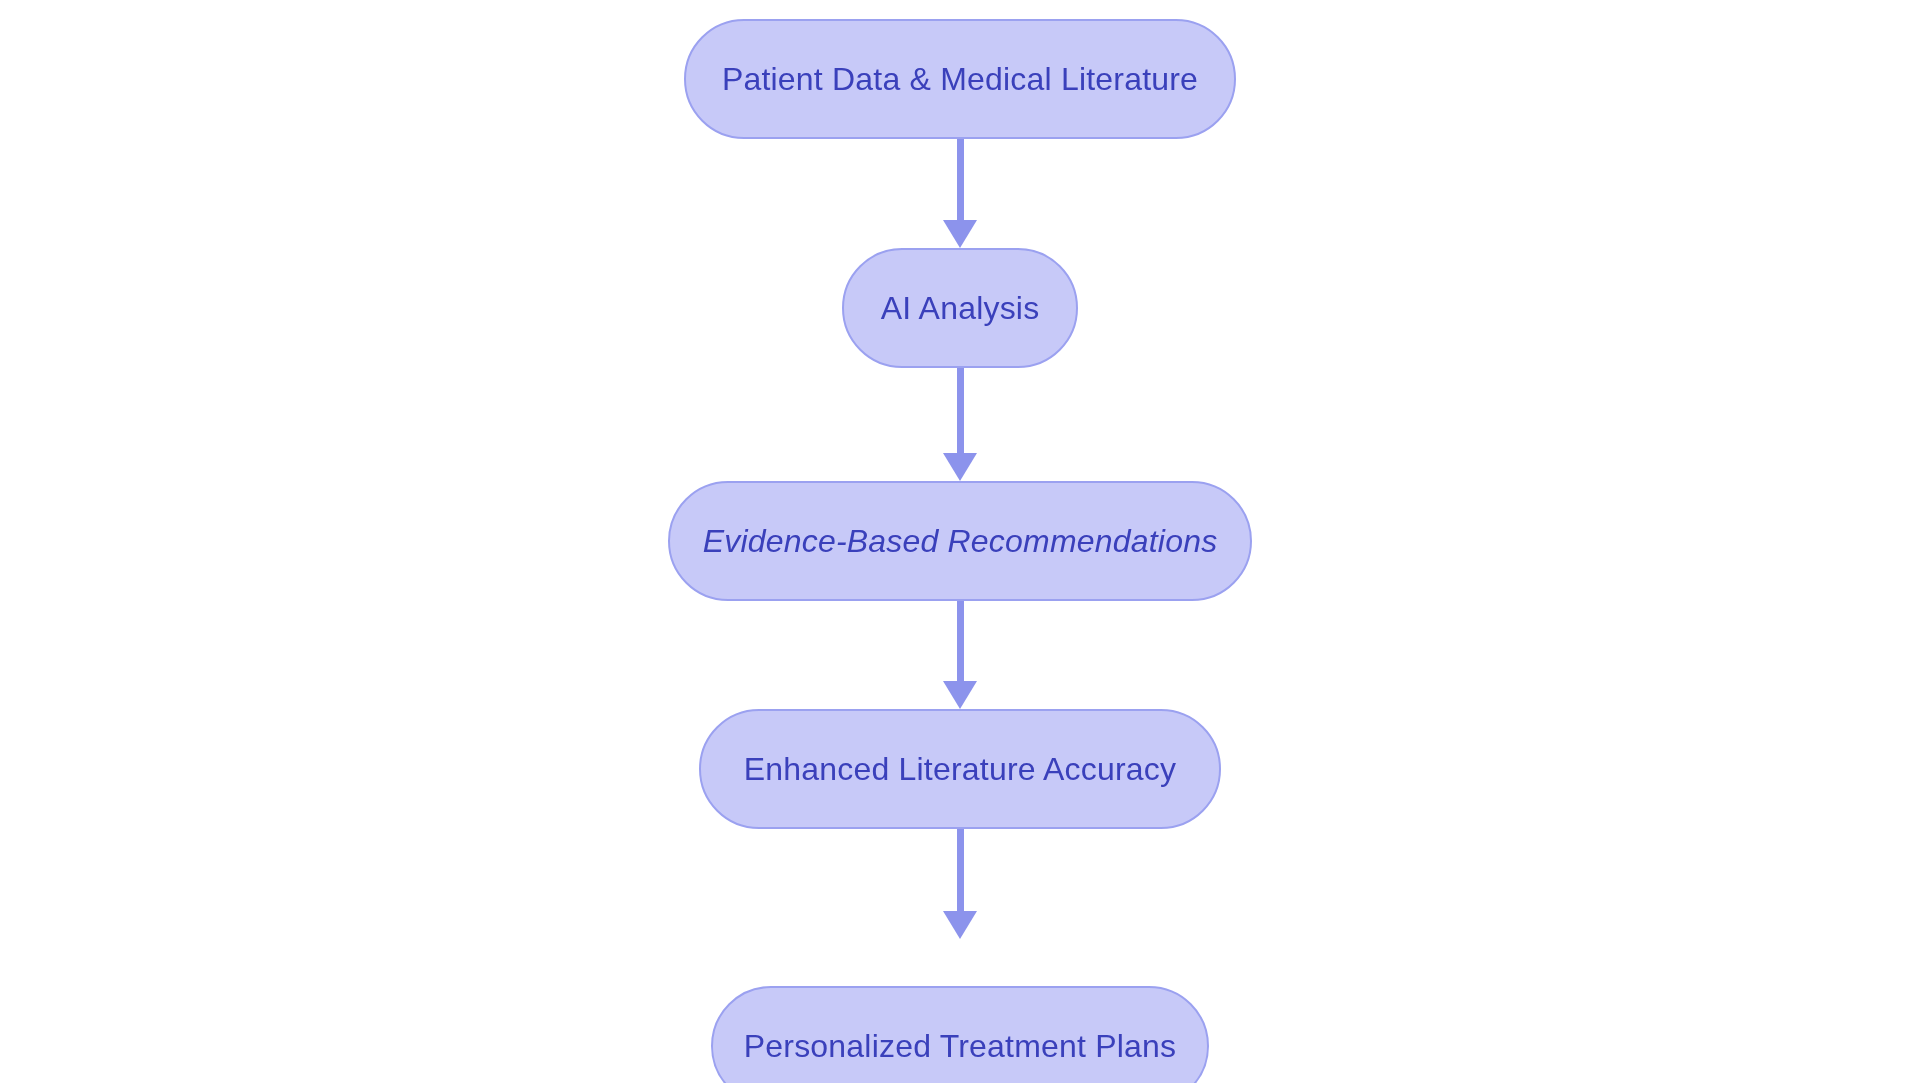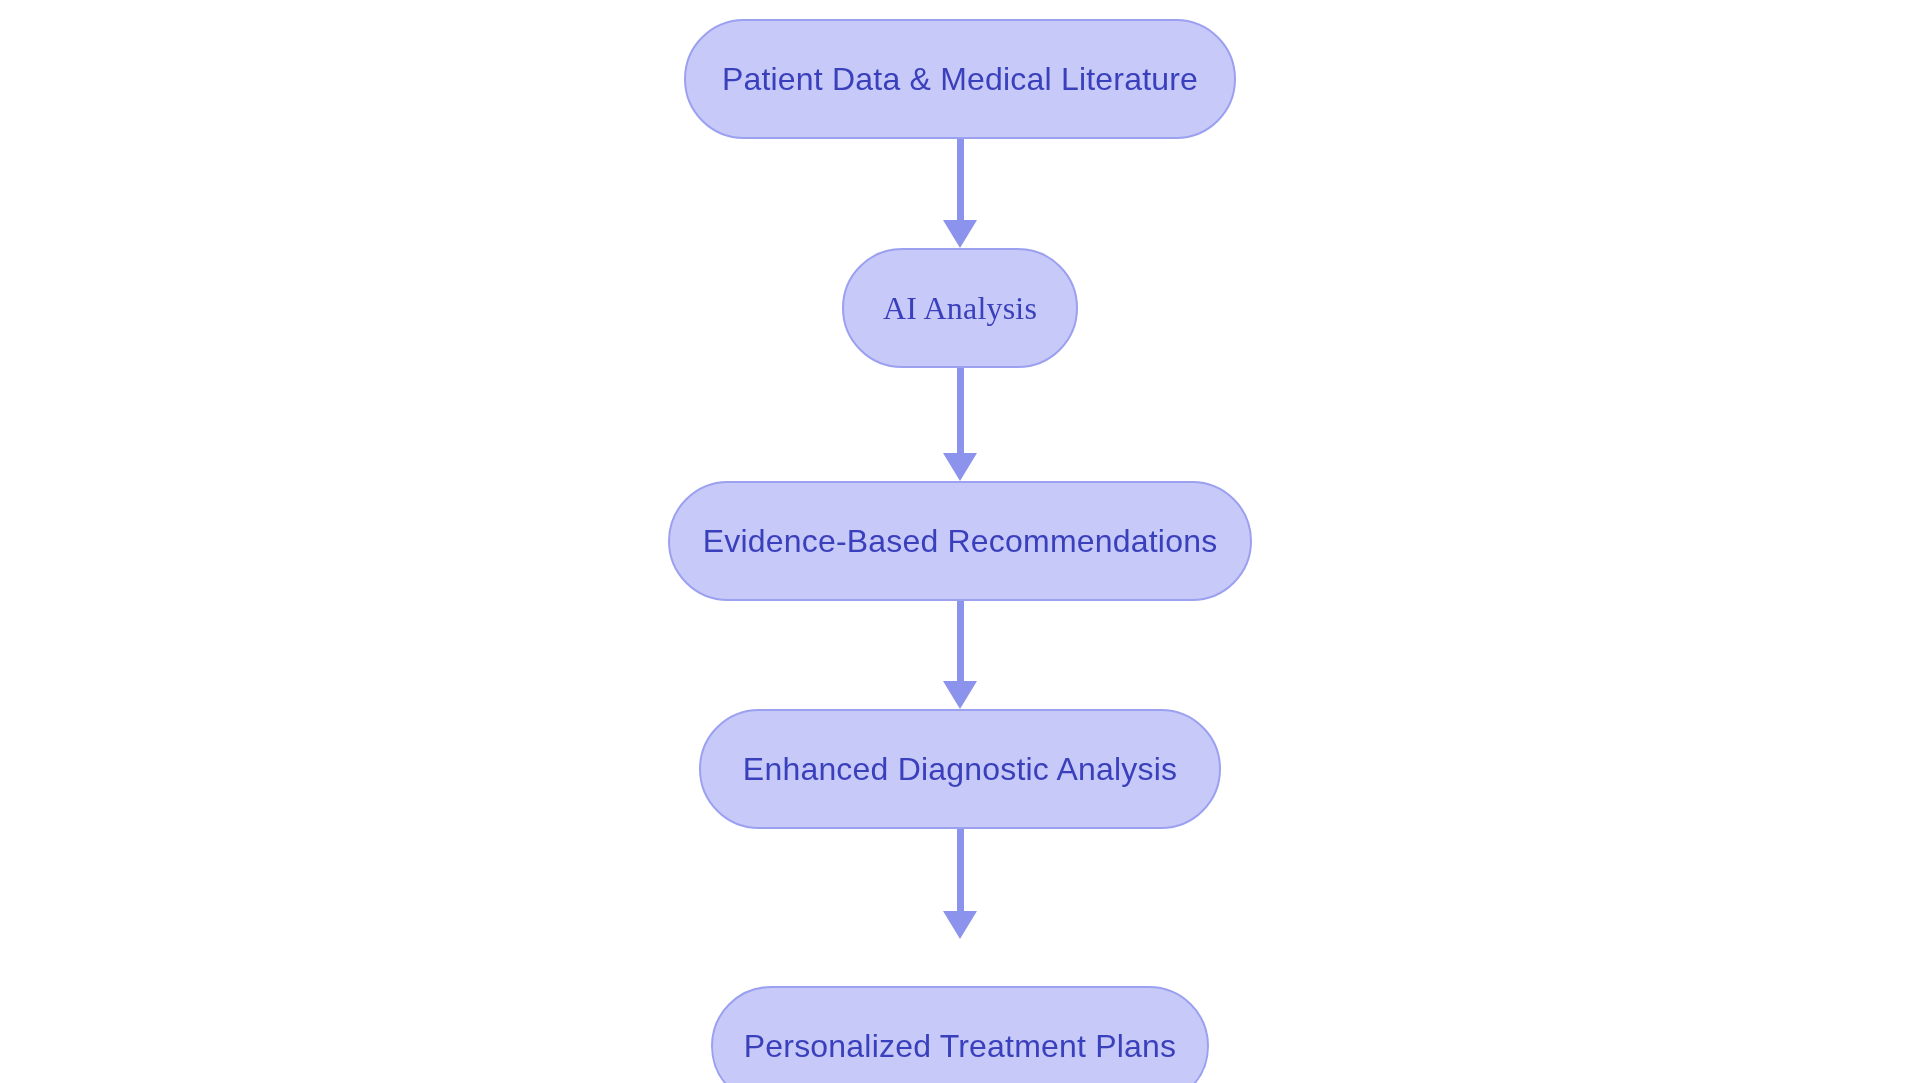--- a/index.html
+++ b/index.html
@@ -32,22 +32,22 @@
     border: 2px solid var(--node-border);
     border-radius: 61px;
     color: var(--node-text);
     font-size: 32px;
     font-weight: 400;
     letter-spacing: 0.2px;
     white-space: nowrap;
     text-align: center;
   }
   .n1 { left: 684px; top: 19px;  width: 552px; height: 120px; }
-  .n2 { left: 842px; top: 248px; width: 236px; height: 120px; font-family: Liberation Serif, serif; }
-  .n3 { left: 668px; top: 481px; width: 584px; height: 120px; }
+  .n2 { left: 842px; top: 248px; width: 236px; height: 120px; }
+  .n3 { left: 668px; top: 481px; width: 584px; height: 120px; font-style: italic; }
   .n4 { left: 699px; top: 709px; width: 522px; height: 120px; }
   .n5 { left: 711px; top: 986px; width: 498px; height: 120px; }
 
   .arrow {
     position: absolute;
     left: 943px;
     width: 34px;
     display: flex;
     flex-direction: column;
     align-items: center;
@@ -96,21 +96,21 @@
   <div class="node n3">
     <span>Evidence-Based Recommendations</span>
   </div>
 
   <div class="arrow a3">
     <div class="arrow-line"></div>
     <div class="arrow-head"></div>
   </div>
 
   <div class="node n4">
-    <span>Enhanced Diagnostic Analysis</span>
+    <span>Enhanced Literature Accuracy</span>
   </div>
 
   <div class="arrow a4">
     <div class="arrow-line"></div>
     <div class="arrow-head"></div>
   </div>
 
   <div class="node n5">
     <span>Personalized Treatment Plans</span>
   </div>

